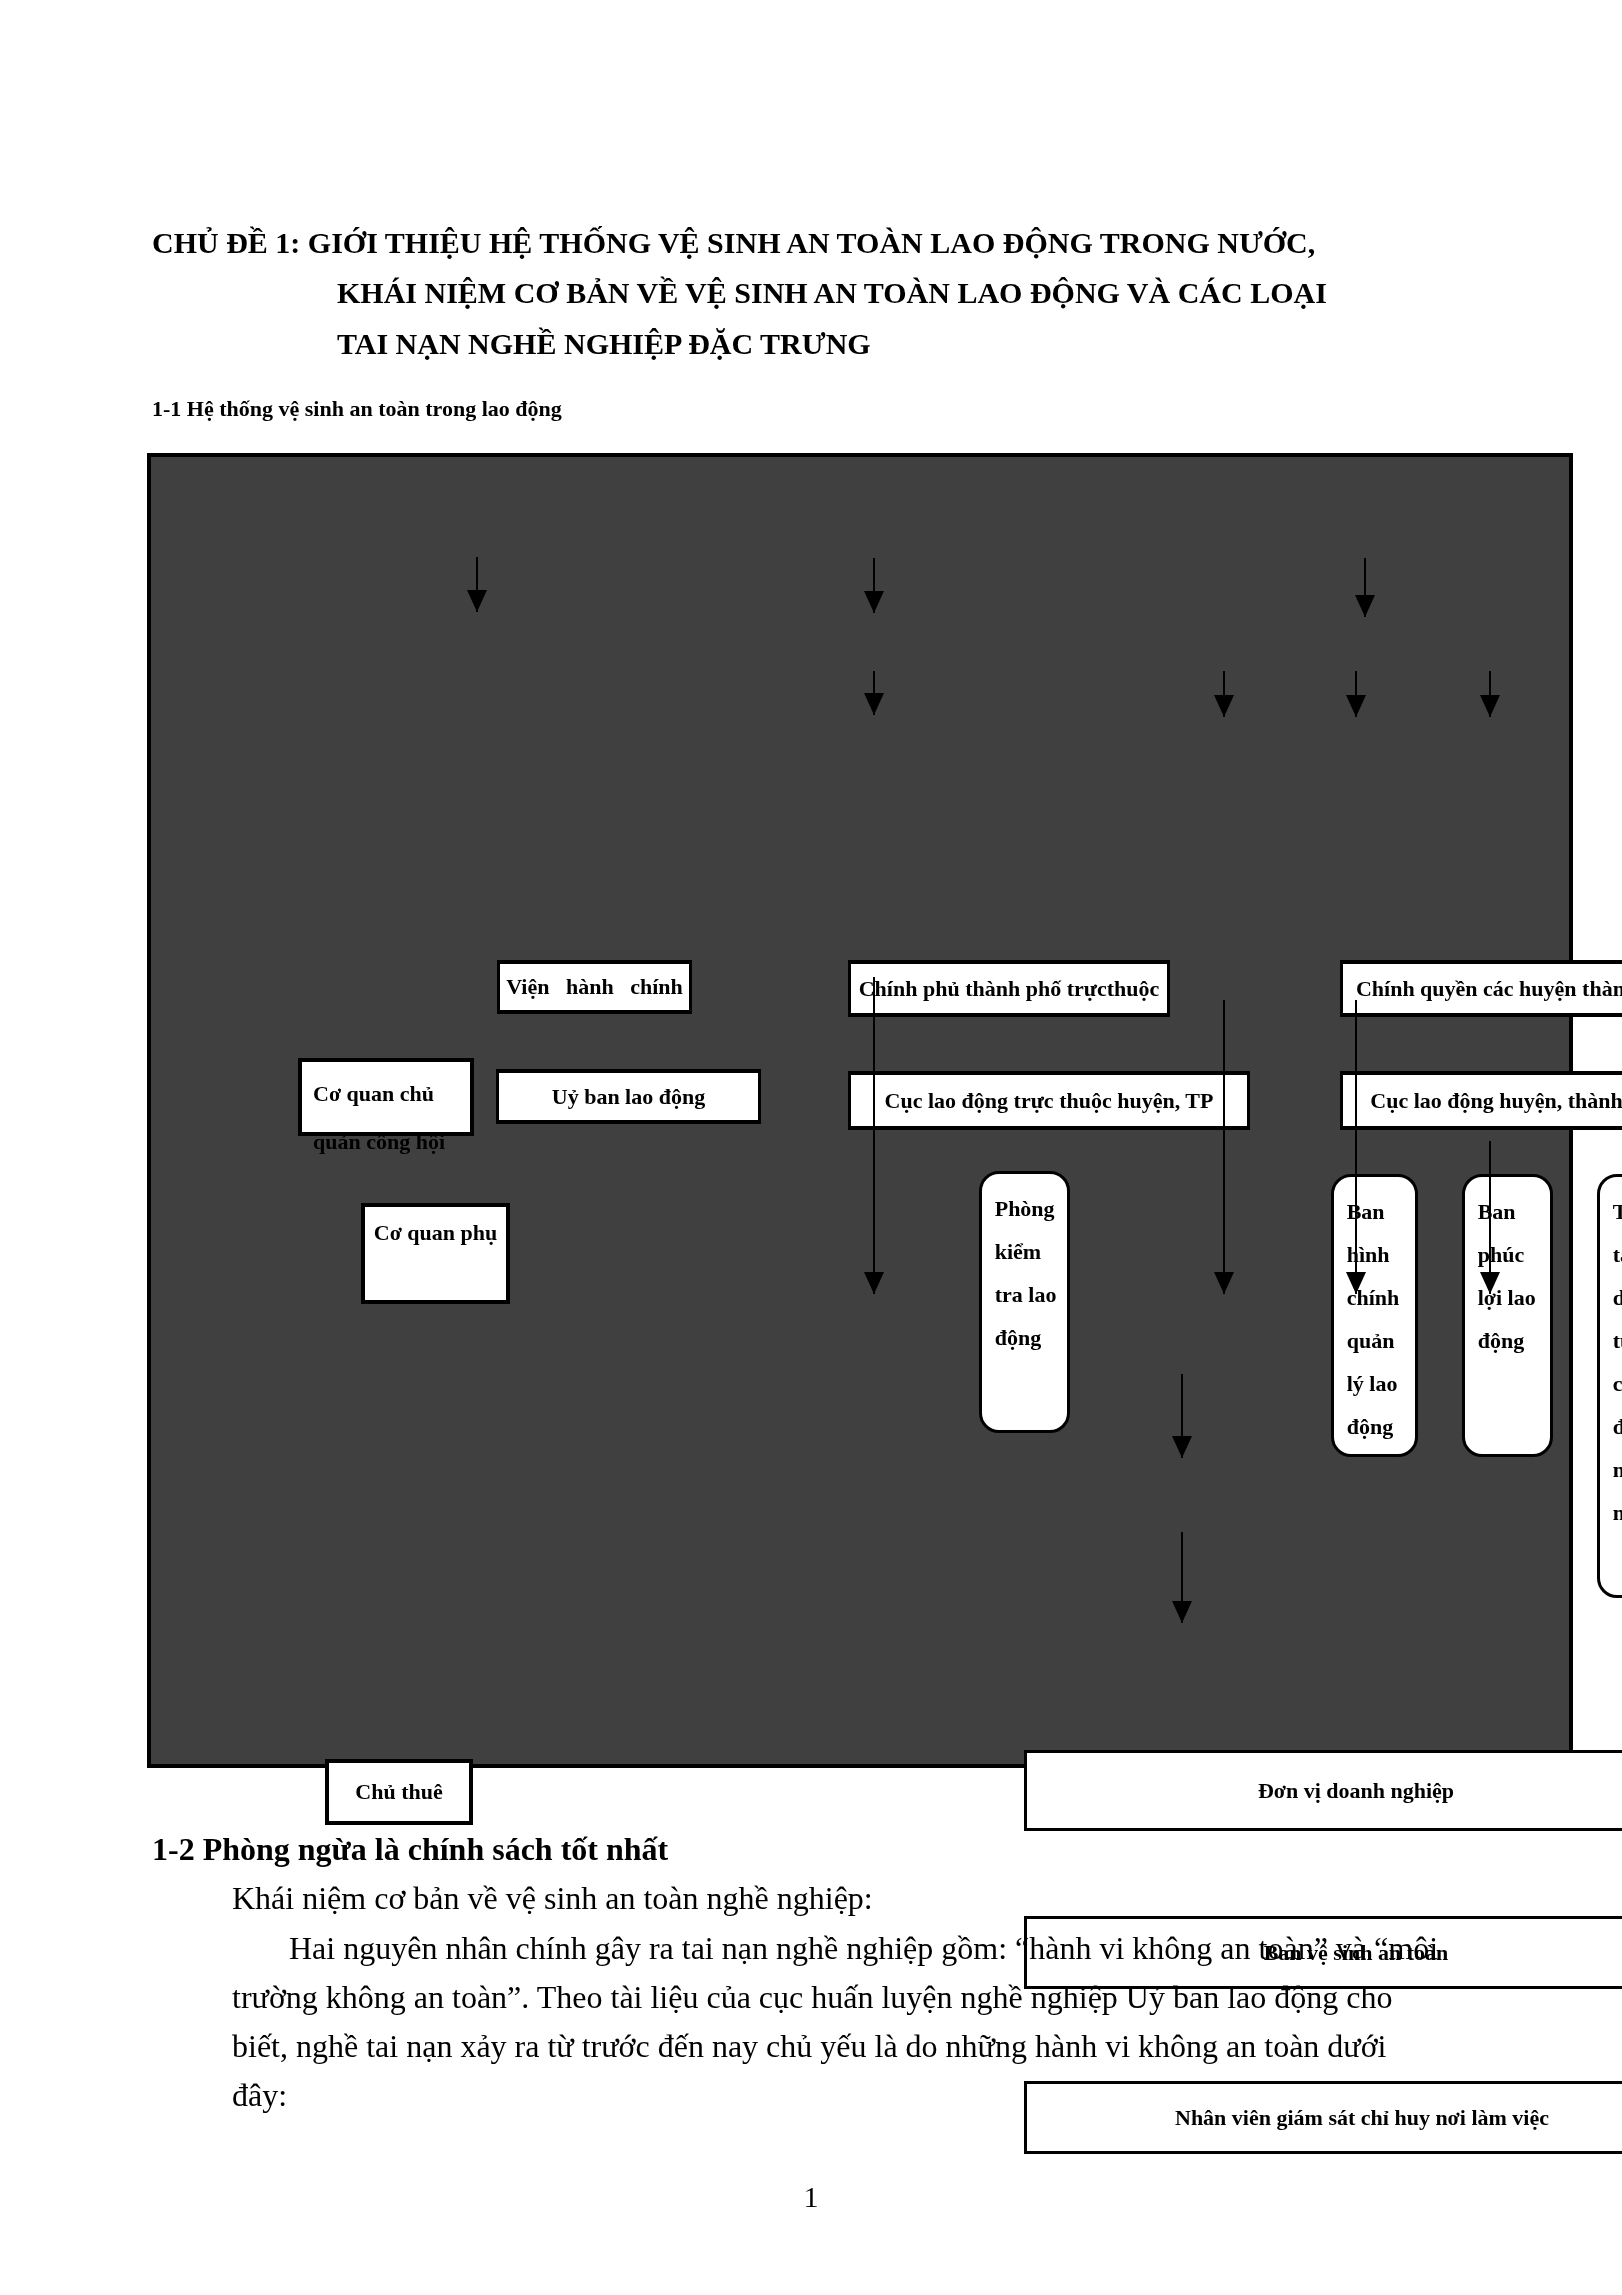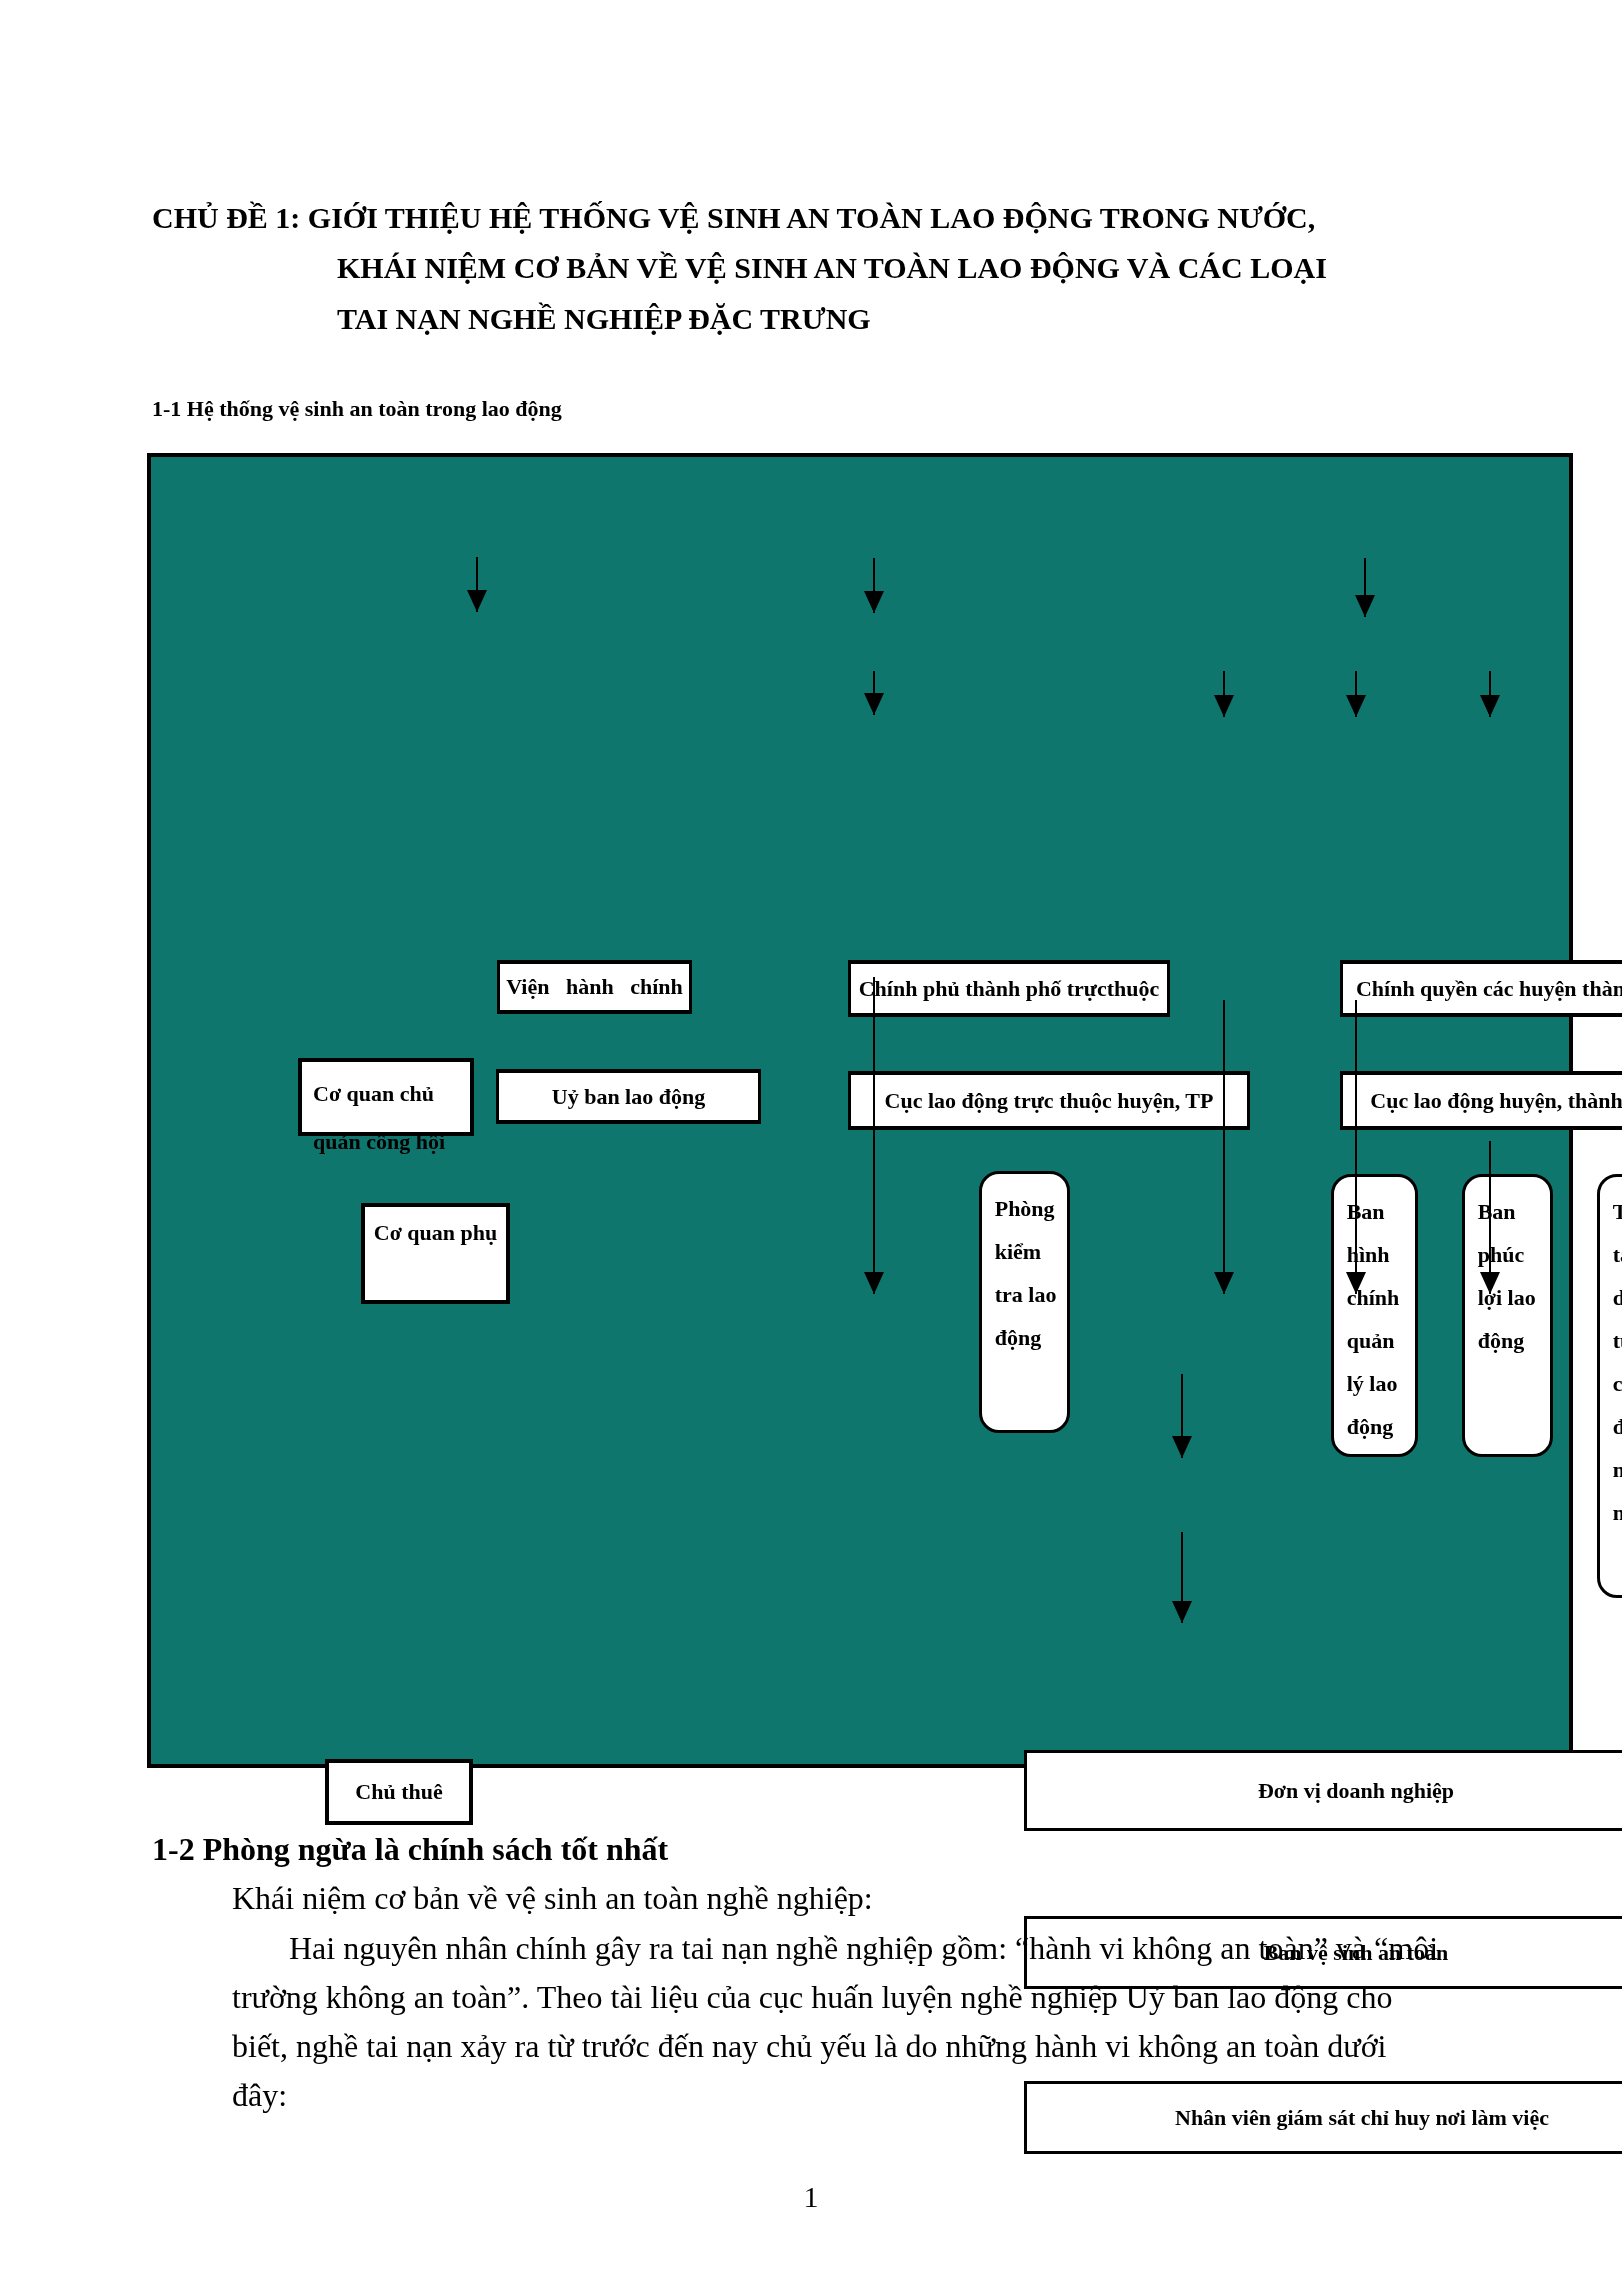--- a/index.html
+++ b/index.html
@@ -1,27 +1,27 @@
 <!DOCTYPE html>
 <html style="font-size:12.7px"><head>
 <meta charset="utf-8">
 <style>
   * { margin:0; padding:0; box-sizing:border-box; }
   body { background:#e8e8e8; font-family:"Liberation Serif","DejaVu Serif",serif; }
   .page { position:relative; width:1622px; height:2295px; background:#ffffff; color:#000; overflow:hidden; }
 
   
-  .tline { position:absolute; font-weight:bold; font-size:30px; line-height:36px; white-space:nowrap; }
+  .tline { position:absolute; font-weight:bold; font-size:30px; line-height:36px; white-space:nowrap;margin-top:25px; }
   #title1 { left:152px; top:200px; }
   #title2 { left:337px; top:250px; }
   #title3 { left:337px; top:301px; }
   #h11 { position:absolute; left:152px; top:396px; font-weight:bold; font-size:22px; white-space:nowrap; }
 
   
-  #frame { position:absolute; left:147px; top:453px; width:1426px; height:1315px; border:4px solid #000; background:#0f766e; }
+  #frame { position:absolute; left:147px; top:453px; width:1426px; height:1315px; border:4px solid #000; background:#404040; }
 
   
   .bx { position:absolute; border:3.2px solid #000; background:#fff; font-weight:bold; font-size:22px; color:#000; }
   .ctr { display:flex; align-items:center; justify-content:center; text-align:center; }
   .pre { white-space:pre-line; }
 
   
   #b-vien  { left:346px; top:503px; width:195px; height:54px; border-width:4px 3.2px; word-spacing:11px; }
   #b-cphu  { left:697px; top:503px; width:322px; height:57px; border-width:4px 3.2px; }
   #b-cquyen{ left:1189px; top:503px; width:354px; height:57px; border-width:4px 3.2px; }

